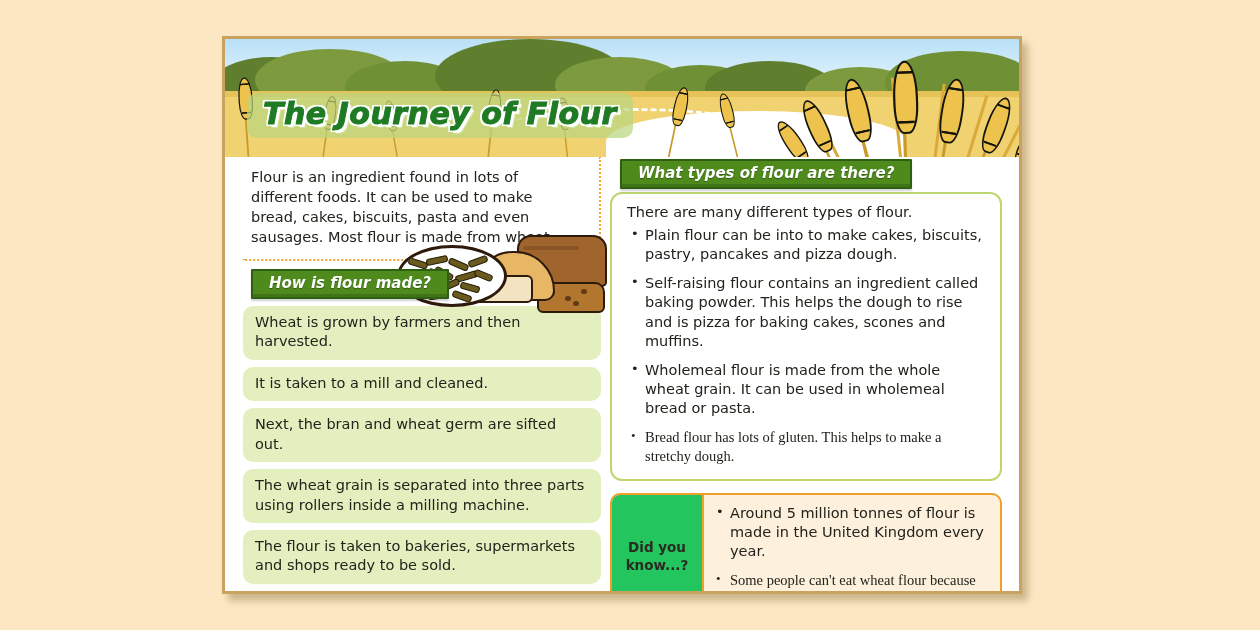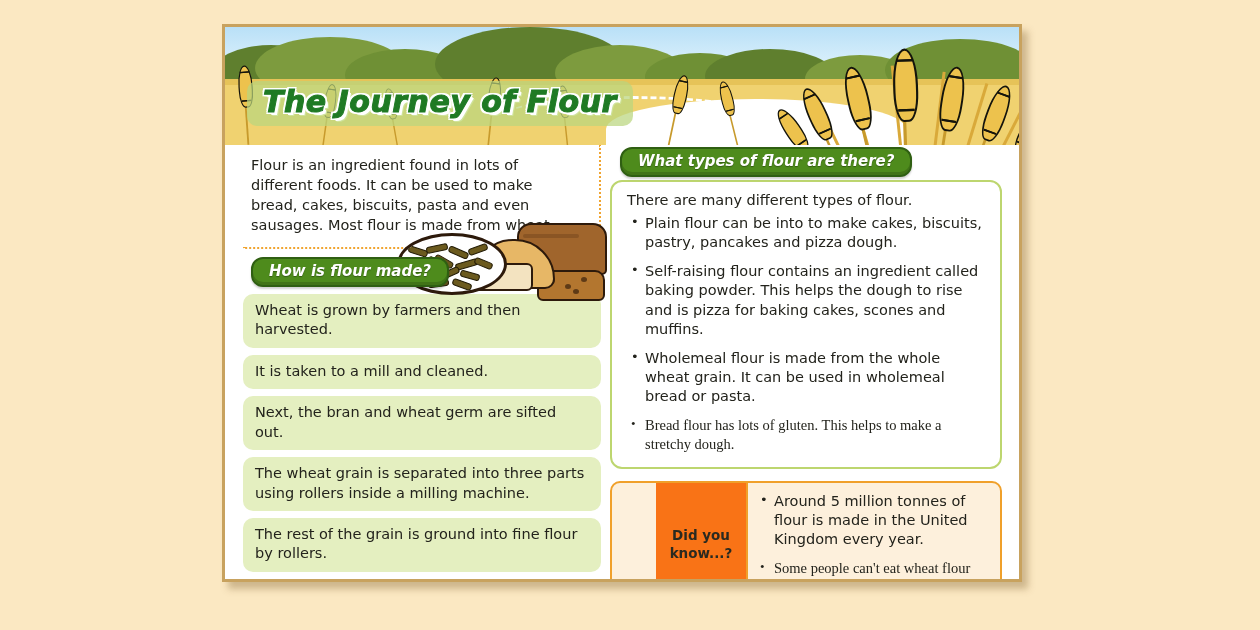--- a/index.html
+++ b/index.html
@@ -5,21 +5,21 @@
   html,body{margin:0;padding:0;}
   body{
     width:1260px;height:630px;overflow:hidden;
     background:#fbe8c2;
     font-family:"DejaVu Sans", sans-serif;
   }
   .stage{position:relative;width:1260px;height:630px;}
 
   
   .card{
-    position:absolute;left:222px;top:24px;width:800px;height:558px;
+    position:absolute;left:222px;top:36px;width:800px;height:558px;
     background:#ffffff;
     border:3px solid #c8a25e;
     box-sizing:border-box;
     box-shadow:6px 7px 7px rgba(120,90,40,.35);
     overflow:hidden;
   }
 
   
   .banner{position:absolute;left:0;top:0;width:794px;height:118px;overflow:hidden;
     background:linear-gradient(#bfe2f5 0%,#bfe2f5 42%,#f2d879 42%,#eccc62 100%);}
@@ -83,21 +83,21 @@
   .bodytext{
     font-family:"DejaVu Sans", sans-serif;
     font-size:14.5px;line-height:1.38;color:#23231c;
   }
 
   
   .pill{
     display:inline-block;position:relative;z-index:6;
     background:#4e8b1c;
     border:2px solid #2f5f12;
-    border-radius:12px;
+    border-radius:1px;
     padding:3px 16px 5px 16px;
     color:#ffffff;font-weight:bold;font-style:italic;font-size:15px;
     box-shadow:inset 0 -3px 0 rgba(0,0,0,.16), 0 2px 2px rgba(0,0,0,.18);
     text-shadow:0 1px 1px rgba(0,0,0,.35);
   }
   .pillRow{margin:8px 0 7px 8px;}
 
   
   .step{
     background:#e4efc0;border-radius:10px;
@@ -116,23 +116,23 @@
   ul.bl li{position:relative;font-size:14.5px;line-height:1.34;color:#23231c;margin-bottom:9px;}
   ul.bl li:last-child{margin-bottom:0;font-family:Liberation Serif, serif;}
   ul.bl li:before{content:"•";position:absolute;left:-14px;top:-1px;color:#23231c;font-size:13px;}
 
   
   .dyk{
     margin-top:12px;display:flex;border:2px solid #f0a02a;border-radius:10px;overflow:hidden;
     background:#fdf0dc;
   }
   .dykLabel{
-    width:82px;flex:0 0 82px;background:#f97316;border-right:2px solid #f0a02a;
+    width:82px;flex:0 0 82px;background:#22c55e;border-right:2px solid #f0a02a;
     display:flex;align-items:center;justify-content:center;text-align:center;
-    font-weight:bold;font-size:13.5px;color:#2a2a20;line-height:1.3;padding:6px 4px;margin-left:44px;
+    font-weight:bold;font-size:13.5px;color:#2a2a20;line-height:1.3;padding:6px 4px;
   }
   .dykBody{flex:1;padding:9px 12px 9px 10px;}
 
   
   .bread{position:absolute;left:172px;top:76px;width:210px;height:80px;z-index:5;}
   .loafDark{position:absolute;right:0;top:2px;width:86px;height:48px;background:#a0652c;
      border:2.5px solid #2d1a0b;border-radius:14px 14px 5px 5px;}
   .loafDark:after{content:"";position:absolute;left:4px;top:9px;right:26px;height:4px;background:#8a5524;border-radius:3px;}
   .slice{position:absolute;right:2px;bottom:0px;width:64px;height:27px;background:#b3762f;
      border:2.5px solid #2d1a0b;border-radius:8px 10px 6px 6px;}
@@ -267,21 +267,20 @@
         </div>
 
         <div class="pillRow">
           <span class="pill">How is flour made?</span>
         </div>
 
         <div class="step">Wheat is grown by farmers and then harvested.</div>
         <div class="step">It is taken to a mill and cleaned.</div>
         <div class="step">Next, the bran and wheat germ are sifted out.</div>
         <div class="step">The wheat grain is separated into three parts using rollers inside a milling machine.</div>
-        <div class="step">The rest of the grain is ground into fine flour by rollers.</div>
         <div class="step">The flour is taken to bakeries, supermarkets and shops ready to be sold.</div>
       </div>
 
       <div class="bread">
         <div class="loafDark"></div>
         <div class="slice">
           <i style="left:10px;top:6px;"></i>
             <i style="left:26px;top:12px;"></i>
             <i style="left:42px;top:5px;"></i>
             <i style="left:34px;top:17px;"></i>

